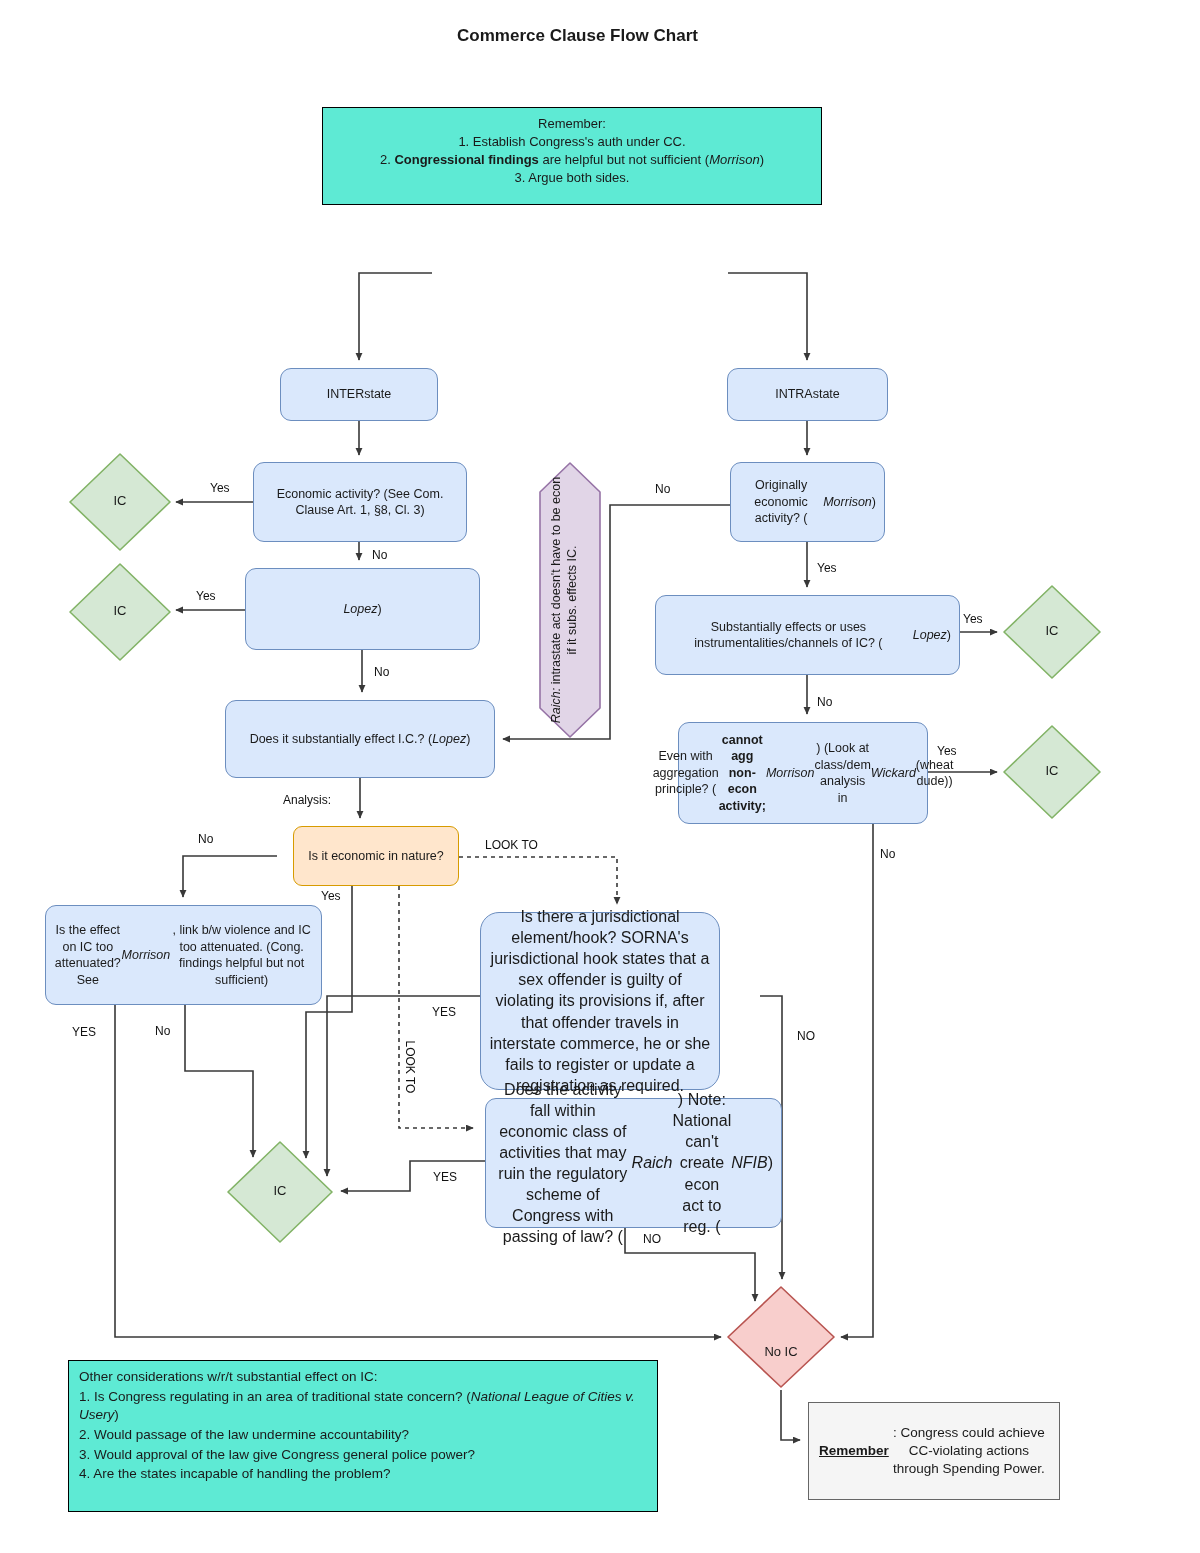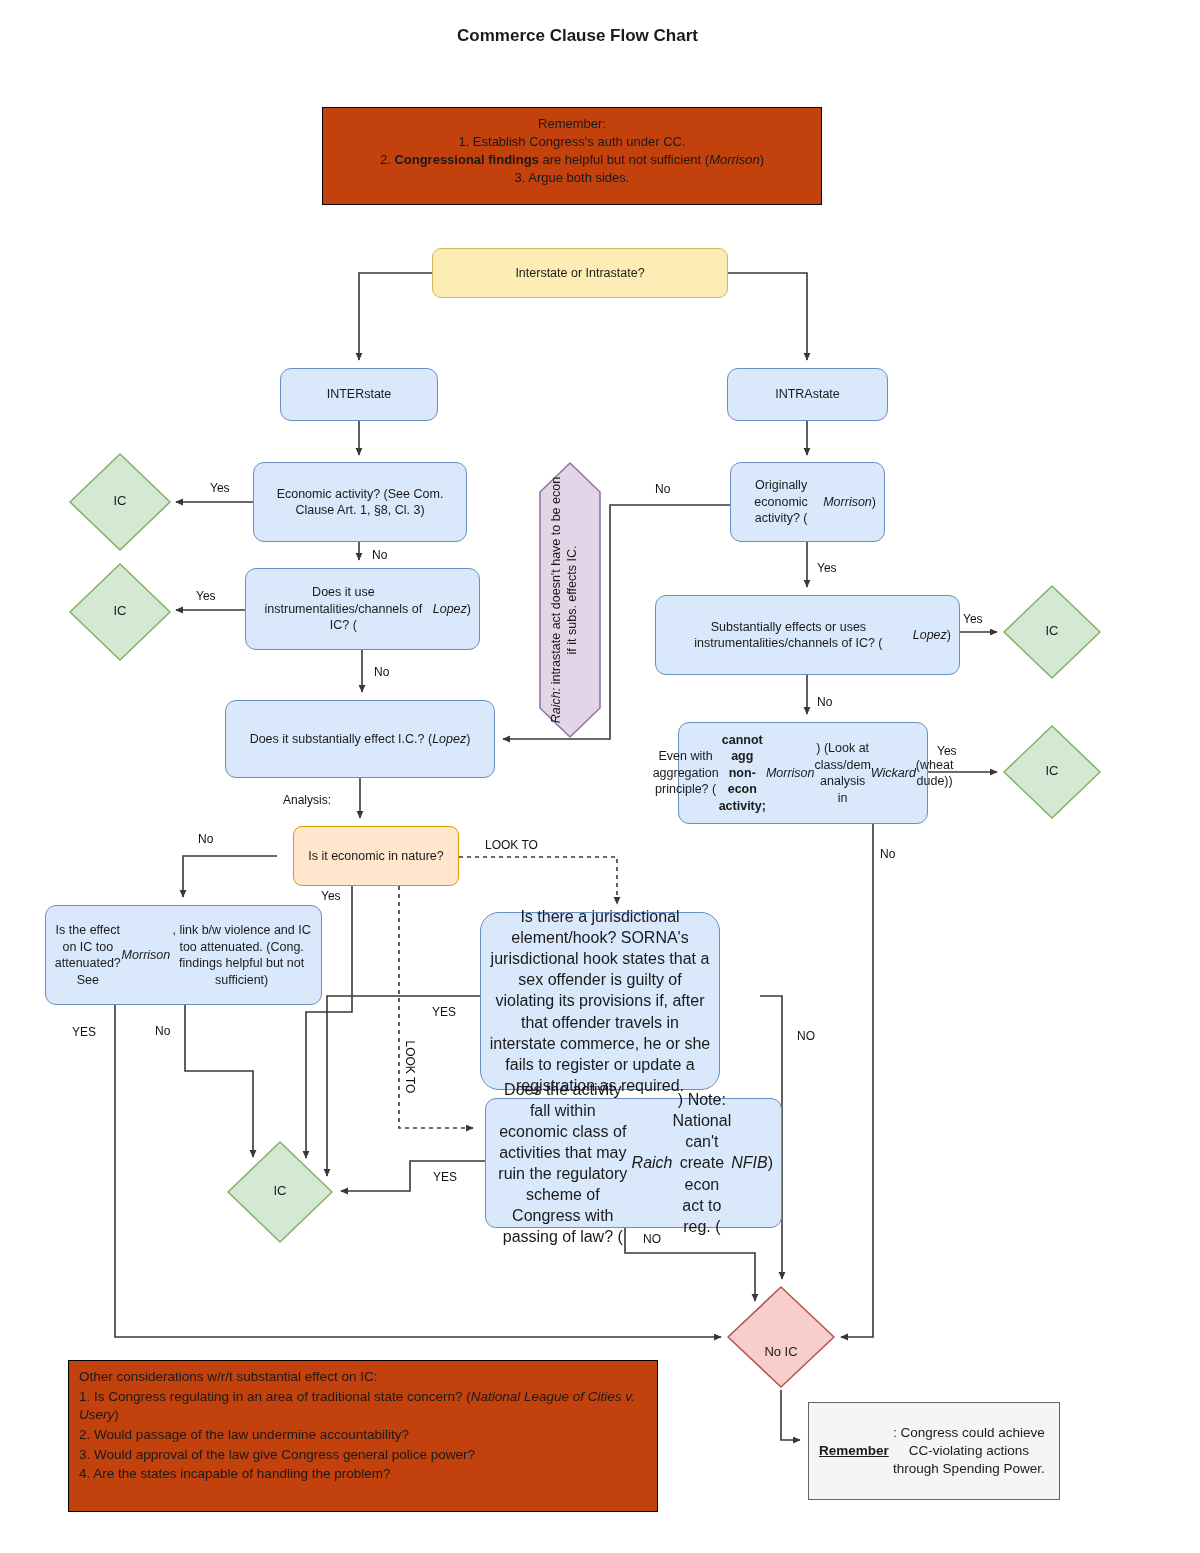--- a/index.html
+++ b/index.html
@@ -4,21 +4,21 @@
 <style>
   html,body{margin:0;padding:0;background:#ffffff;}
   #canvas{position:relative;width:1200px;height:1553px;background:#ffffff;
           font-family:"Liberation Sans",sans-serif;color:#1a1a1a;overflow:hidden;}
   #wires{position:absolute;left:0;top:0;z-index:1;}
   .node{position:absolute;z-index:2;display:flex;align-items:center;justify-content:center;
         text-align:center;box-sizing:border-box;line-height:1.32;font-size:12.5px;}
   .blue{background:#dae8fc;border:1.5px solid #6c8ebf;border-radius:11px;padding:6px 8px;}
   .yellow{background:#fdedb4;border:1.5px solid #d6b656;border-radius:9px;padding:4px 8px;}
   .orange{background:#ffe6cc;border:1.5px solid #d79b00;border-radius:9px;padding:4px 8px;}
-  .plainbox{background:#c2410c;border:1.6px solid #000000;padding:6px 10px;}
+  .plainbox{background:#5eead4;border:1.6px solid #000000;padding:6px 10px;}
   .graybox{background:#f5f5f5;border:1.5px solid #666666;padding:6px 10px;font-size:13.5px;}
   .lines{display:block;}
   .lines div{margin:1px 0;}
   .left-align{text-align:left;align-items:flex-start;justify-content:flex-start;font-size:13.5px;line-height:1.38;}
   .elabel{position:absolute;z-index:3;font-size:12px;color:#111;white-space:nowrap;}
   .vert{transform:rotate(90deg);width:76px;text-align:center;white-space:nowrap;}
   .dlabel{position:absolute;z-index:3;font-size:13px;text-align:center;}
   .hexlabel{position:absolute;z-index:3;font-size:12.5px;line-height:1.3;text-align:center;
             transform:rotate(-90deg);}
   .title{position:absolute;left:0;top:26px;width:1155px;text-align:center;font-size:17px;
@@ -79,32 +79,30 @@
 
   <div class="title">Commerce Clause Flow Chart</div>
 
   <div class="node plainbox lines" style="left:322px;top:107px;width:500px;height:98px;font-size:13px;flex-direction:column;justify-content:center;">
     <div><span>Remember:</span></div>
     <div><span>1. Establish Congress's auth under CC.</span></div>
     <div><span>2. </span><span class="s-b">Congressional findings</span><span> are helpful but not sufficient (</span><span class="s-i">Morrison</span><span>)</span></div>
     <div><span>3. Argue both sides.</span></div>
   </div>
 
-  <div class="node yellow" style="left:432px;top:248px;width:296px;height:50px;">Interstate or Intrastate?</div>
 
   <div class="node blue" style="left:280px;top:368px;width:158px;height:53px;">INTERstate</div>
 
   <div class="node blue" style="left:727px;top:368px;width:161px;height:53px;">INTRAstate</div>
 
   <div class="node blue" style="left:253px;top:462px;width:214px;height:80px;">
       <span>Economic activity? (See Com. Clause Art. 1, §8, Cl. 3)</span>
     </div>
 
   <div class="node blue" style="left:245px;top:568px;width:235px;height:82px;">
-      <span>Does it use instrumentalities/channels of IC? (</span>
       <span class="s-i">Lopez</span>
       <span>)</span>
     </div>
 
   <div class="node blue" style="left:225px;top:700px;width:270px;height:78px;">
       <span>Does it substantially effect I.C.? (</span>
       <span class="s-i">Lopez</span>
       <span>)</span>
     </div>
 

